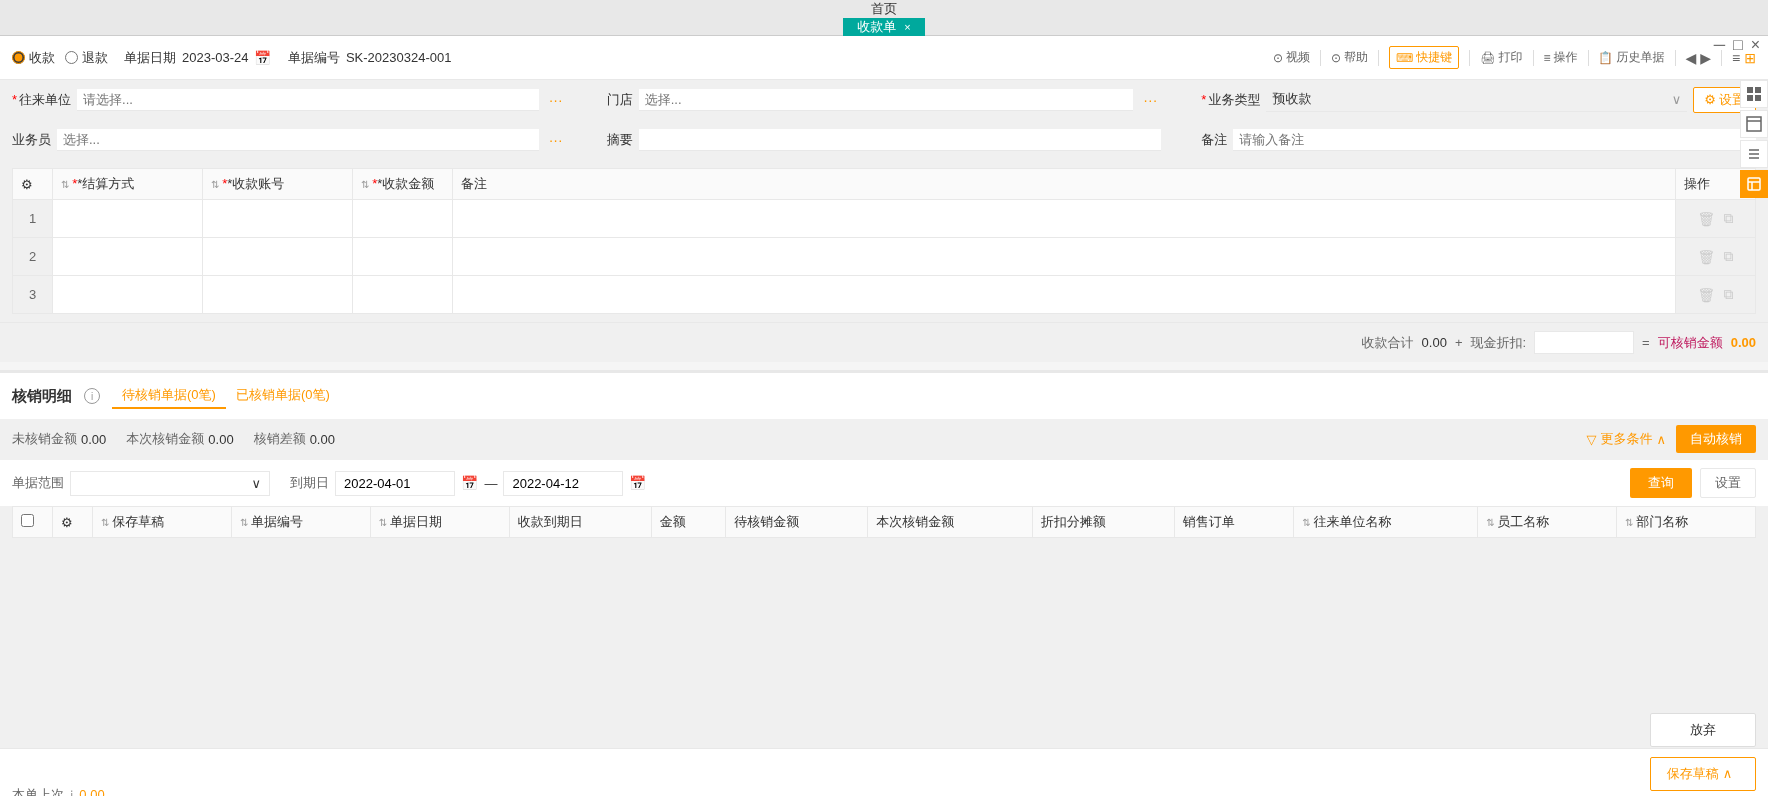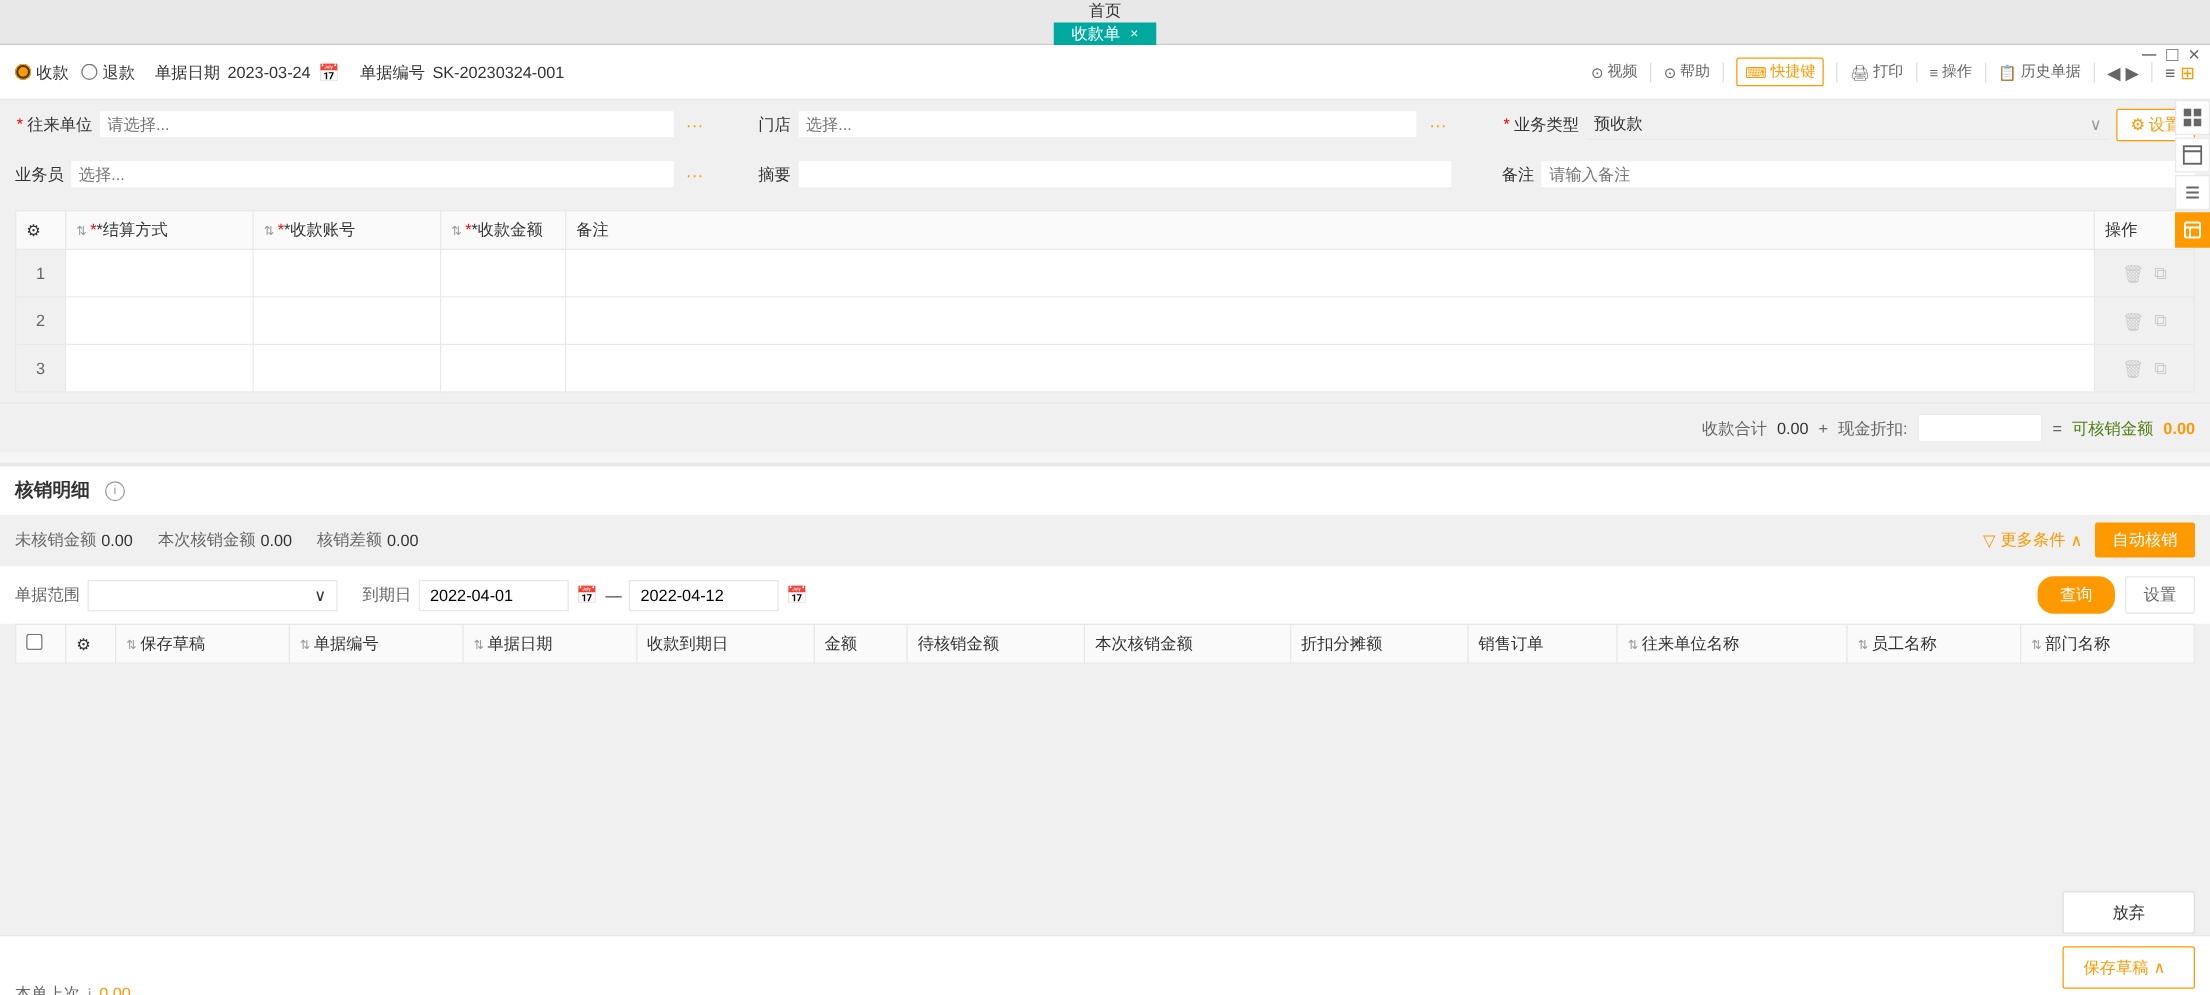--- a/index.html
+++ b/index.html
@@ -28,21 +28,21 @@
     .divider-v { width: 1px; height: 16px; background: #ddd; }
     .nav-arrows { display: flex; gap: 4px; }
     .nav-arrows span { cursor: pointer; font-size: 14px; color: #666; }
     .view-icons { display: flex; gap: 4px; }
     .view-icon { cursor: pointer; font-size: 14px; color: #666; }
     .view-icon.active { color: #f90; }
 
     
     .form-row { display: flex; align-items: center; padding: 6px 12px; border-bottom: 1px solid #f0f0f0; min-height: 40px; gap: 0; }
     .form-field { display: flex; align-items: center; gap: 6px; flex: 1; }
-    .form-label { color: #333; white-space: nowrap; min-width: fit-content; font-family: Liberation Mono, monospace; }
+    .form-label { color: #333; white-space: nowrap; min-width: fit-content; }
     .form-label.required::before { content: '*'; color: #f00; margin-right: 2px; }
     .form-input { flex: 1; border: none; border-bottom: 1px solid #e8e8e8; padding: 3px 6px; font-size: 13px; color: #ccc; outline: none; min-width: 0; }
     .form-input.placeholder { color: #bbb; }
     .more-btn { color: #f90; cursor: pointer; font-size: 14px; padding: 0 4px; }
     .field-separator { width: 1px; height: 20px; background: transparent; flex: 0 0 40px; }
     .business-type-select { display: flex; align-items: center; gap: 6px; }
     .business-type-value { color: #333; }
     .dropdown-arrow { color: #999; cursor: pointer; }
     .settings-btn { background: #fff; border: 1px solid #f90; color: #f90; padding: 3px 10px; border-radius: 2px; cursor: pointer; font-size: 13px; display: flex; align-items: center; gap: 3px; }
 
@@ -63,21 +63,21 @@
     .col-amount { width: 100px; }
     .col-action { width: 80px; text-align: center; }
 
     
     .summary-row { display: flex; align-items: center; justify-content: flex-end; padding: 8px 12px; border-top: 1px solid #e8e8e8; gap: 8px; font-size: 13px; }
     .summary-label { color: #666; }
     .summary-value { color: #333; }
     .summary-plus { color: #666; }
     .summary-input { border: 1px solid #e8e8e8; width: 100px; padding: 3px 6px; font-size: 13px; outline: none; }
     .summary-eq { color: #666; }
-    .summary-result-label { color: #4d7c0f; }
+    .summary-result-label { color: #be185d; }
     .summary-result-value { color: #f90; font-weight: bold; }
 
     
     .section-header { display: flex; align-items: center; padding: 10px 12px; background: #fff; border-top: 3px solid #e8e8e8; gap: 12px; }
     .section-title { font-size: 15px; font-weight: bold; color: #333; }
     .info-circle { display: inline-flex; align-items: center; justify-content: center; width: 16px; height: 16px; border: 1px solid #999; border-radius: 50%; font-size: 10px; color: #999; cursor: pointer; }
     .tab-links { display: flex; gap: 0; }
     .tab-link { padding: 3px 10px; font-size: 13px; color: #f90; cursor: pointer; border-bottom: 2px solid transparent; }
     .tab-link.active { border-bottom-color: #f90; }
 
@@ -92,21 +92,21 @@
 
     
     .filter-row { display: flex; align-items: center; padding: 8px 12px; background: #fff; border-top: 1px solid #f0f0f0; gap: 20px; }
     .filter-field { display: flex; align-items: center; gap: 6px; }
     .filter-label { color: #666; font-size: 13px; white-space: nowrap; }
     .filter-select { border: 1px solid #e8e8e8; padding: 4px 8px; font-size: 13px; outline: none; background: #fff; min-width: 160px; display: flex; align-items: center; justify-content: space-between; cursor: pointer; }
     .date-range { display: flex; align-items: center; gap: 6px; }
     .date-input { border: 1px solid #e8e8e8; padding: 4px 8px; font-size: 13px; outline: none; width: 120px; }
     .date-icon { color: #f90; cursor: pointer; font-size: 14px; }
     .filter-actions { margin-left: auto; display: flex; gap: 8px; }
-    .query-btn { background: #f90; color: #fff; border: none; padding: 5px 18px; border-radius: 13px; cursor: pointer; font-size: 13px; }
+    .query-btn { background: #f90; color: #fff; border: none; padding: 5px 18px; border-radius: 2px; cursor: pointer; font-size: 13px; }
     .settings-btn2 { background: #fff; border: 1px solid #e8e8e8; color: #666; padding: 5px 14px; border-radius: 2px; cursor: pointer; font-size: 13px; }
 
     
     .bottom-table { width: 100%; border-collapse: collapse; margin: 0; }
     .bottom-table th { background: #fafafa; border: 1px solid #e8e8e8; padding: 6px 8px; font-weight: normal; font-size: 13px; text-align: left; color: #333; white-space: nowrap; }
     .bottom-table th .sort-icon { color: #999; font-size: 10px; }
     .checkbox-th { width: 40px; text-align: center; }
 
     
     .footer-bar { display: flex; align-items: center; padding: 8px 12px; background: #fff; border-top: 1px solid #e8e8e8; position: fixed; bottom: 0; left: 0; right: 0; height: 48px; }
@@ -330,20 +330,24 @@
   <span class="summary-eq">=</span>
   <span class="summary-result-label">可核销金额</span>
   <span class="summary-result-value">0.00</span>
 </div>
 
 <div style="background:#f5f5f5;height:8px;"></div>
 
 <div class="section-header">
   <span class="section-title">核销明细</span>
   <span class="info-circle">i</span>
+  <div class="tab-links">
+    <span class="tab-link active">待核销单据(0笔)</span>
+    <span class="tab-link">已核销单据(0笔)</span>
+  </div>
 </div>
 
 <div class="stats-row">
   <div class="stat-item">
     <span class="stat-label">未核销金额</span>
     <span class="stat-value">0.00</span>
   </div>
   <div class="stat-item">
     <span class="stat-label">本次核销金额</span>
     <span class="stat-value">0.00</span>

